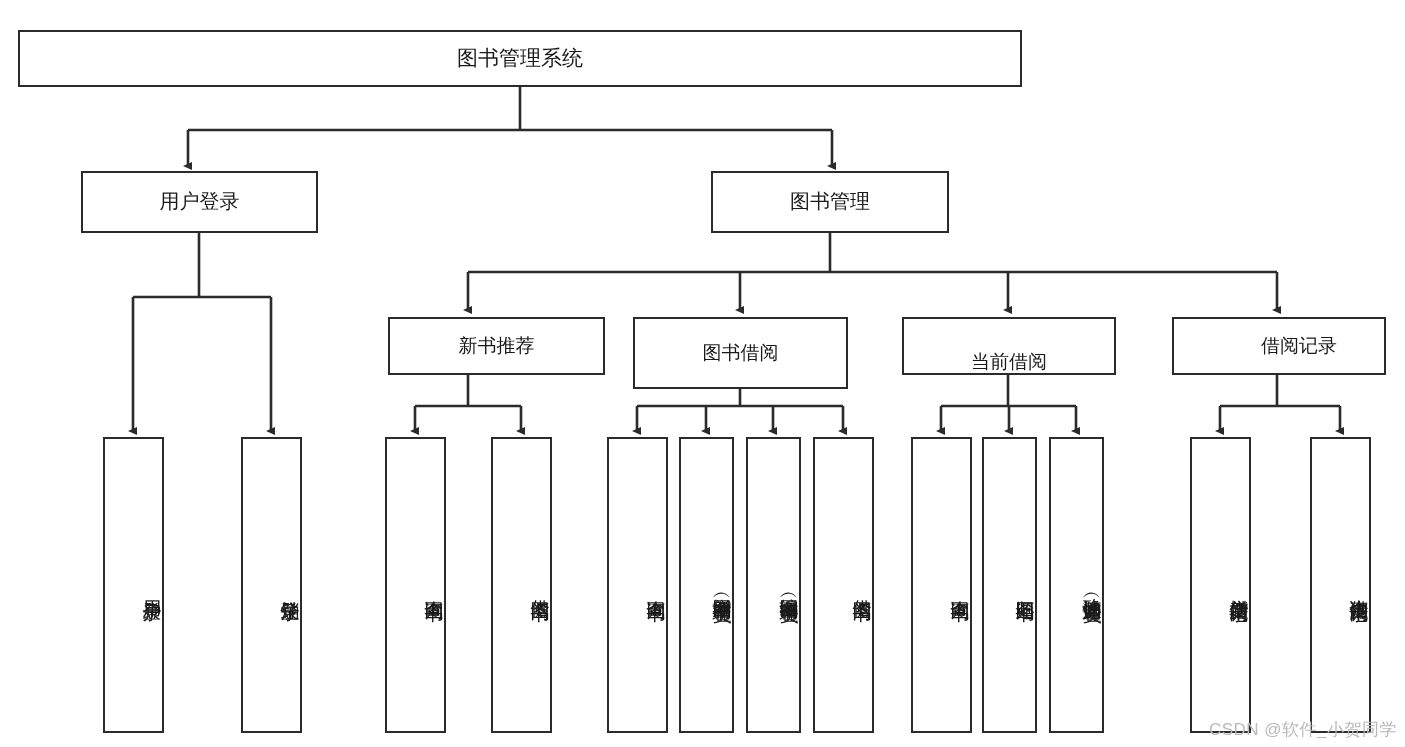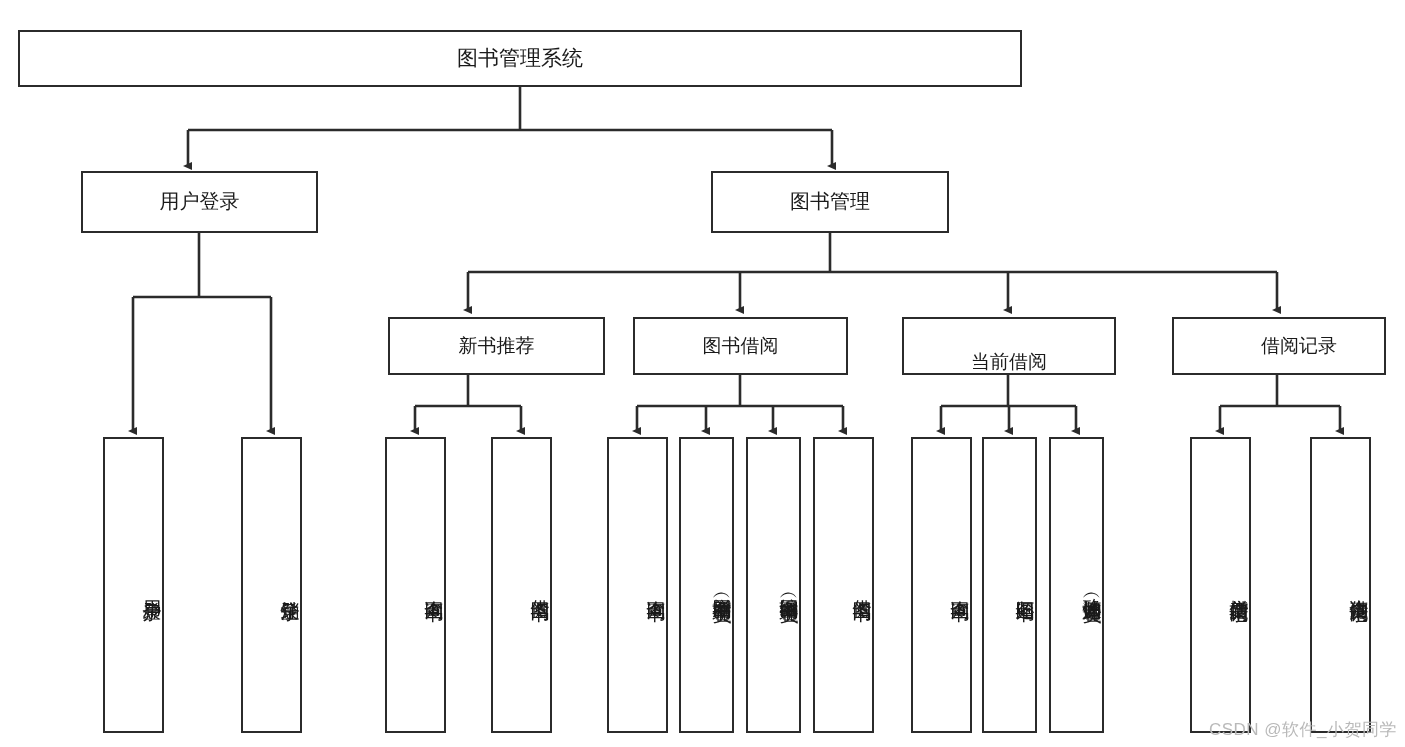--- a/index.html
+++ b/index.html
@@ -132,21 +132,21 @@
   <div class="node level1" style="left:81px; top:171px; width:237px; height:62px;">
     <span>用户登录</span>
   </div>
   <div class="node level1" style="left:711px; top:171px; width:238px; height:62px;">
     <span>图书管理</span>
   </div>
 
   <div class="node level2" style="left:360px; top:317px; width:217px; height:58px;margin-left:28px;">
     <span>新书推荐</span>
   </div>
-  <div class="node level2" style="left:633px; top:317px; width:215px; height:58px;">
+  <div class="node level2" style="left:633px; top:317px; width:215px; height:72px;">
     <span>图书借阅</span>
   </div>
   <div class="node level2" style="left:902px; top:317px; width:214px; height:58px;align-items:flex-end;">
     <span>当前借阅</span>
   </div>
   <div class="node level2" style="left:1172px; top:317px; width:214px; height:58px;padding-left:40px;">
     <span>借阅记录</span>
   </div>
 
   <div class="node leaf" style="left:103px; top:437px; width:61px; height:296px;">

